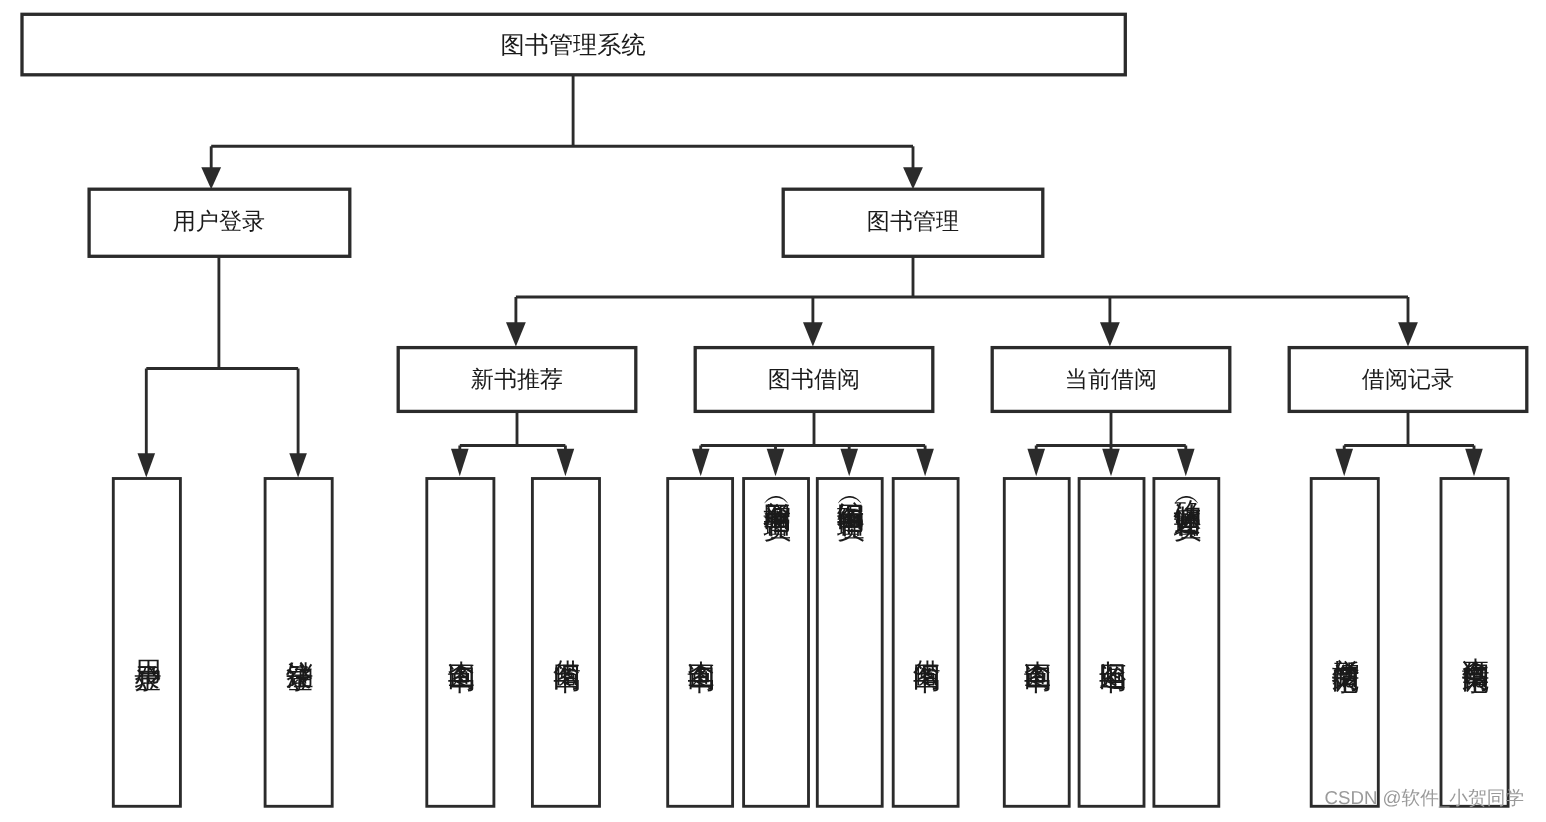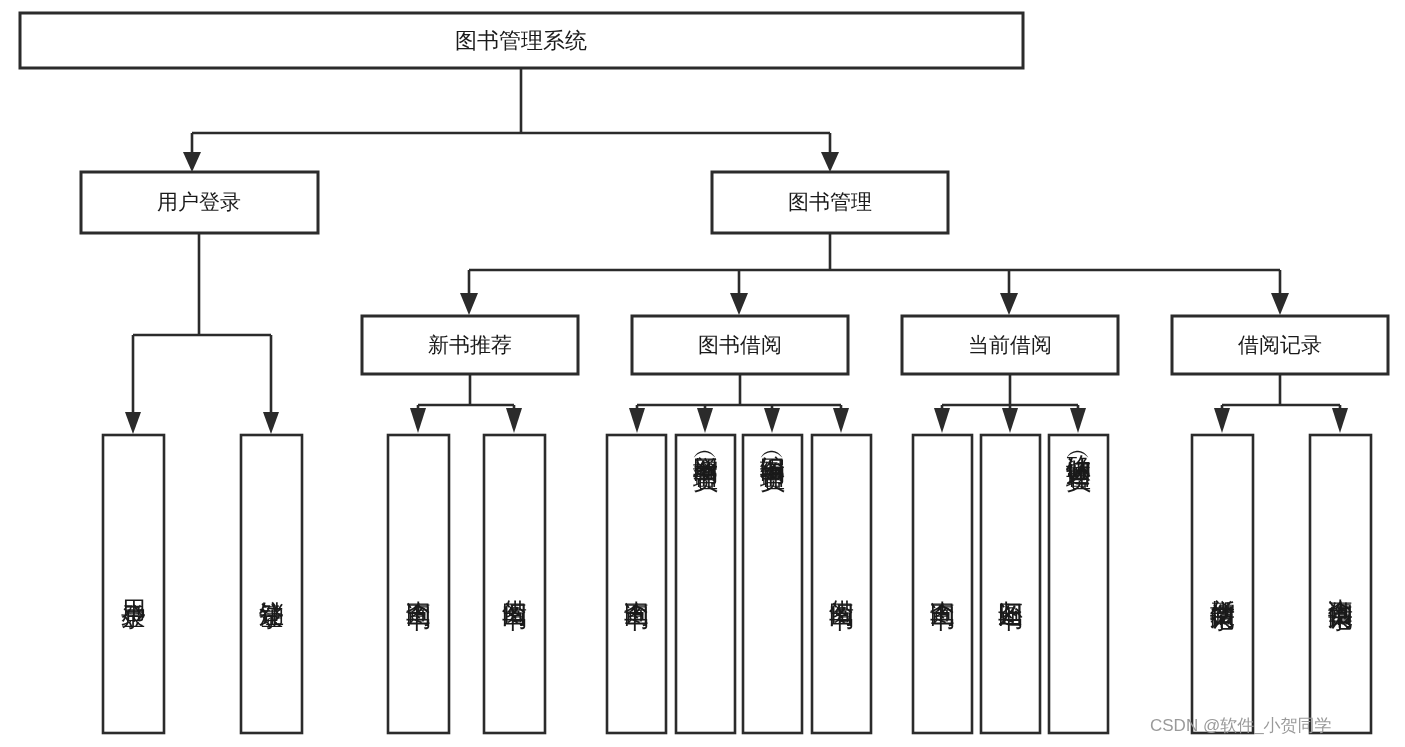--- a/index.html
+++ b/index.html
@@ -66,21 +66,21 @@
     font-family: "Liberation Sans", "DejaVu Sans", sans-serif;
     font-size: 25px;
     line-height: 1.08;
     letter-spacing: 2px;
     color: #1a1a1a;
     white-space: nowrap;
     text-align: center;
   }
   .watermark {
     position: absolute;
-    left: 1150px;
+    left: 1204px;
     top: 714px;
     font-family: "Liberation Sans", "DejaVu Sans", sans-serif;
     font-size: 17px;
     color: #9a9a9a;
     white-space: nowrap;
     pointer-events: none;
   }
 </style>
 </head>
 <body>

